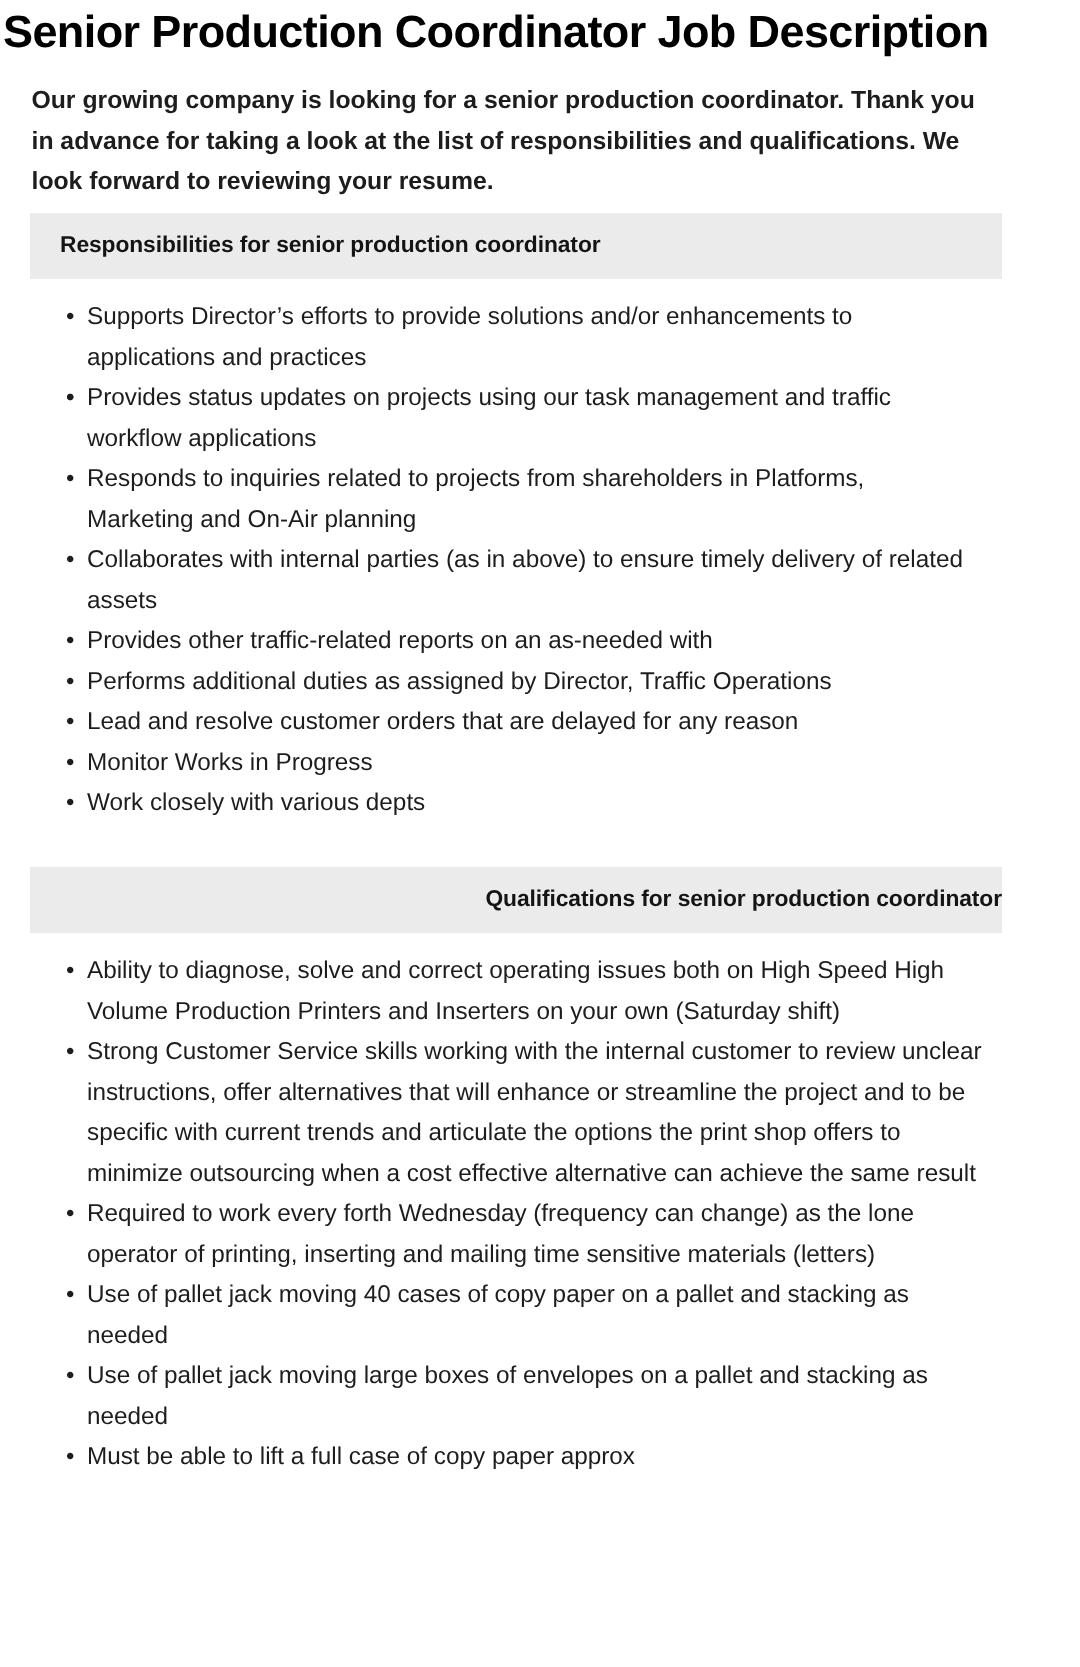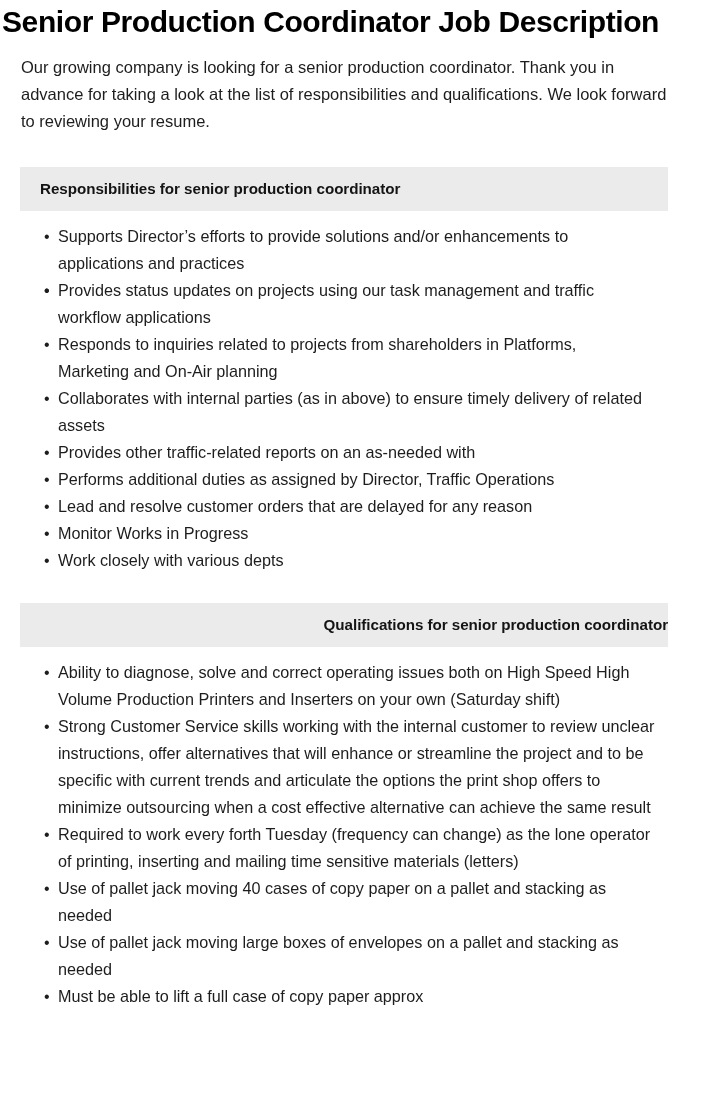--- a/index.html
+++ b/index.html
@@ -35,26 +35,26 @@
     white-space: nowrap;
   }
 
   
   .intro {
     margin: 10px 0 0 0;
     padding: 0 22px 0 21px;
     font-size: 16.5px;
     line-height: 27px;
     color: #1d1d1d;
-    font-weight: 400;
+    font-weight: 700;
   }
 
   
   .section {
-    margin-top: 32px;
+    margin-top: 7px;
   }
   .section.second {
     margin-top: 29px;
   }
   .section-header {
     background: #ebebeb;
     margin: 0 22px 0 20px;
     height: 44px;
     display: flex;
     align-items: center;
@@ -167,21 +167,21 @@
         <li class="bullet-item">
           <span class="dot">•</span>
           <span>Ability to diagnose, solve and correct operating issues both on High Speed High Volume Production Printers and Inserters on your own (Saturday shift)</span>
         </li>
         <li class="bullet-item">
           <span class="dot">•</span>
           <span>Strong Customer Service skills working with the internal customer to review unclear instructions, offer alternatives that will enhance or streamline the project and to be specific with current trends and articulate the options the print shop offers to minimize outsourcing when a cost effective alternative can achieve the same result</span>
         </li>
         <li class="bullet-item">
           <span class="dot">•</span>
-          <span>Required to work every forth Tuesday (frequency can change) as the lone operator of printing, inserting and mailing time sensitive materials (letters)</span>
+          <span>Required to work every forth Wednesday (frequency can change) as the lone operator of printing, inserting and mailing time sensitive materials (letters)</span>
         </li>
         <li class="bullet-item">
           <span class="dot">•</span>
           <span>Use of pallet jack moving 40 cases of copy paper on a pallet and stacking as needed</span>
         </li>
         <li class="bullet-item">
           <span class="dot">•</span>
           <span>Use of pallet jack moving large boxes of envelopes on a pallet and stacking as needed</span>
         </li>
         <li class="bullet-item">

